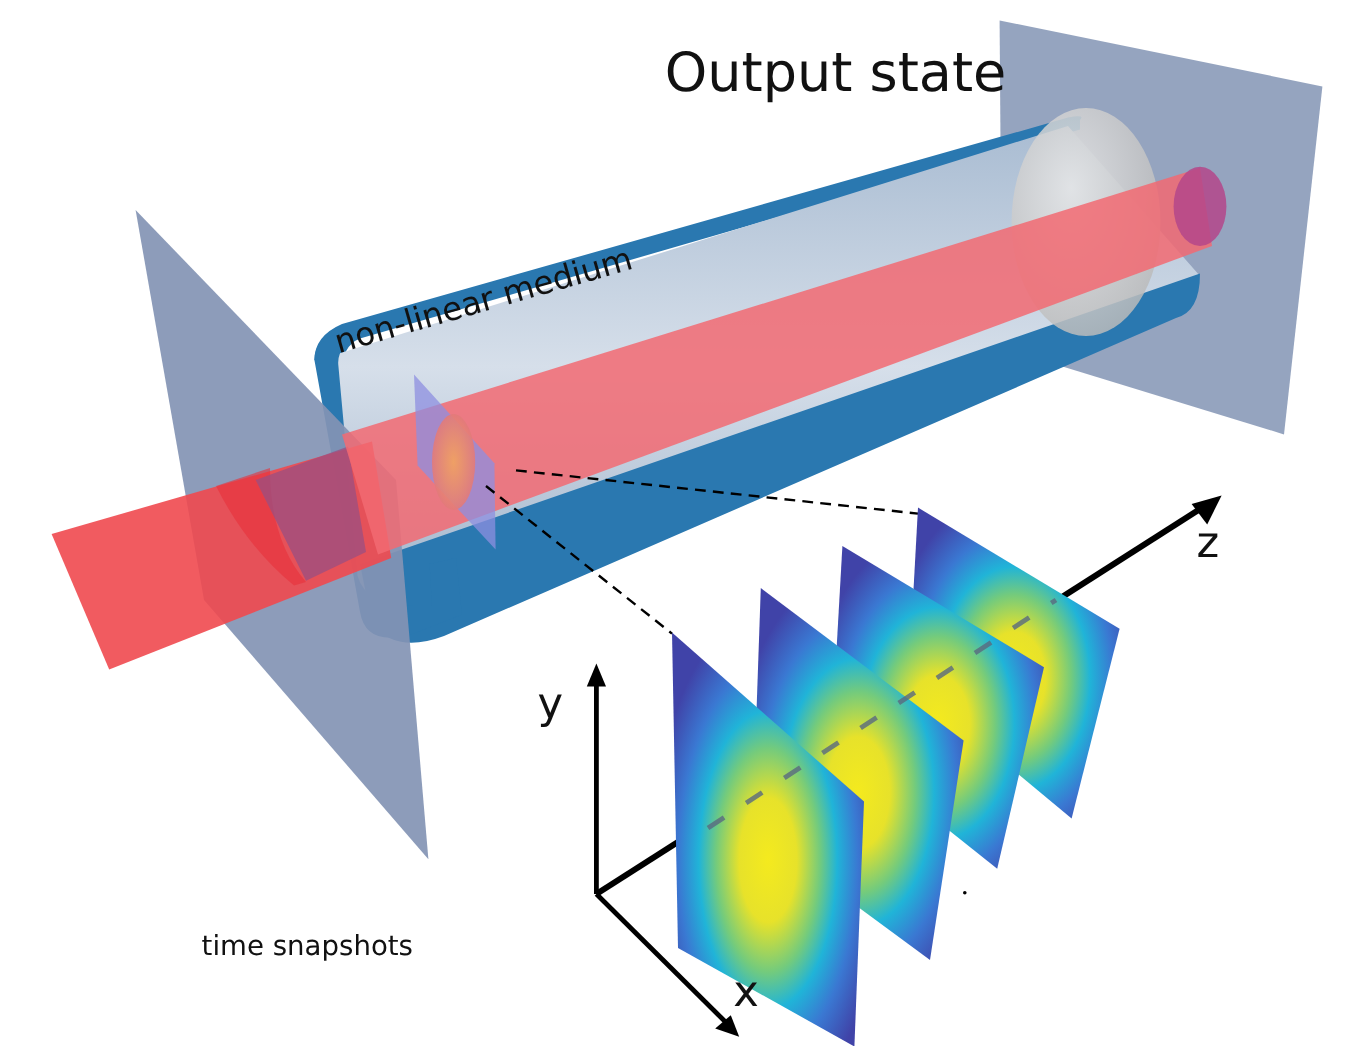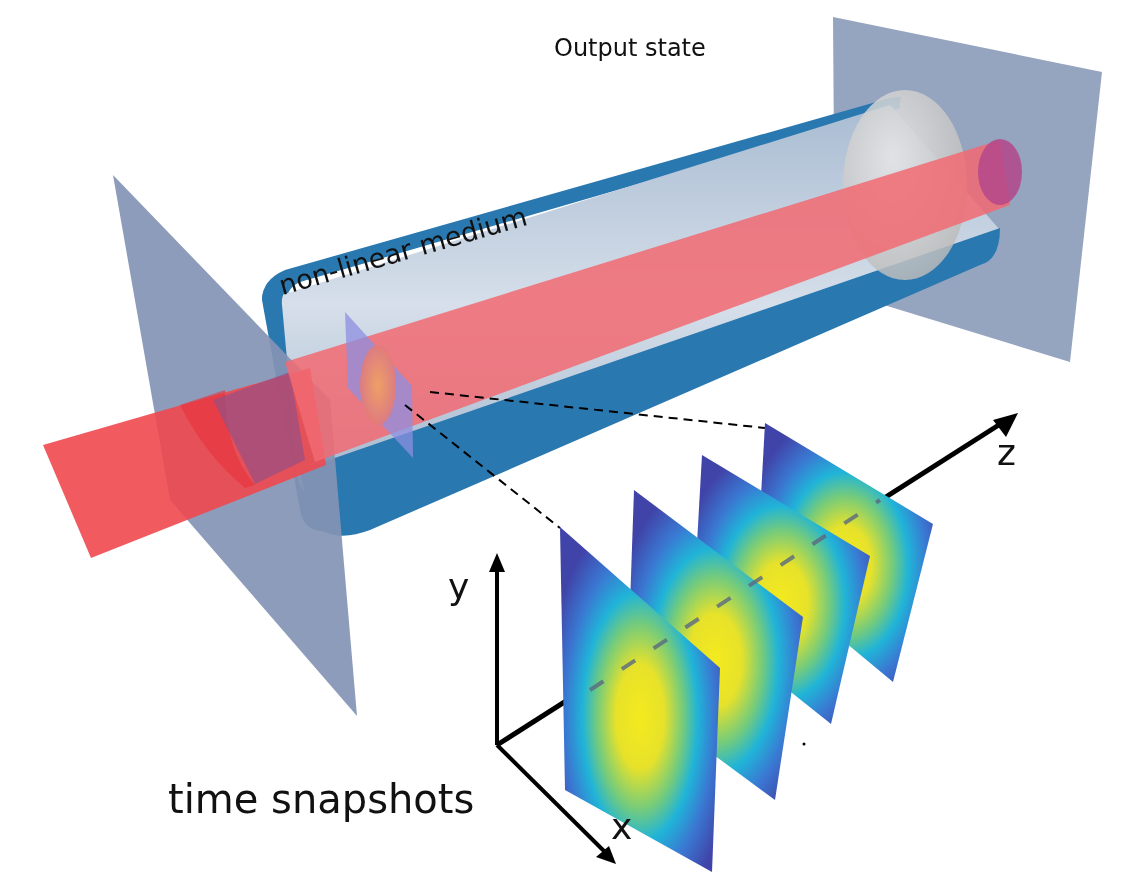--- a/index.html
+++ b/index.html
@@ -1,22 +1,22 @@
 <!DOCTYPE html>
 <html><head>
 <meta charset="utf-8">
 <style>
   html, body { margin: 0; padding: 0; background: #ffffff; }
   body { width: 1125px; height: 872px; overflow: hidden; position: relative; font-family: "DejaVu Sans", sans-serif; }
   #stage { position: absolute; left: 0; top: 0; width: 1125px; height: 872px; }
   .label { position: absolute; color: #111; font-family: "DejaVu Sans", sans-serif; white-space: nowrap; }
   .lbl-input { left: 28px; top: 124px; font-size: 36px; }
-  .lbl-output { left: 554px; top: 34px; font-size: 24px; }
+  .lbl-output { left: 554px; top: 34px; font-size: 45px; }
   .lbl-medium { left: 284px; top: 270px; font-size: 27px; transform-origin: 0 100%; transform: rotate(-16deg); }
-  .lbl-time { left: 168px; top: 776px; font-size: 40px; }
+  .lbl-time { left: 168px; top: 776px; font-size: 23px; }
   .lbl-axis { font-size: 36px; }
   .lbl-z { left: 997px; top: 432px; }
   .lbl-y { left: 448px; top: 566px; }
   .lbl-x { left: 611px; top: 806px; }
 </style>
 </head>
 <body>
 
 <div id="stage">
   <svg width="1125" height="872" viewBox="0 0 1125 872" xmlns="http://www.w3.org/2000/svg">

